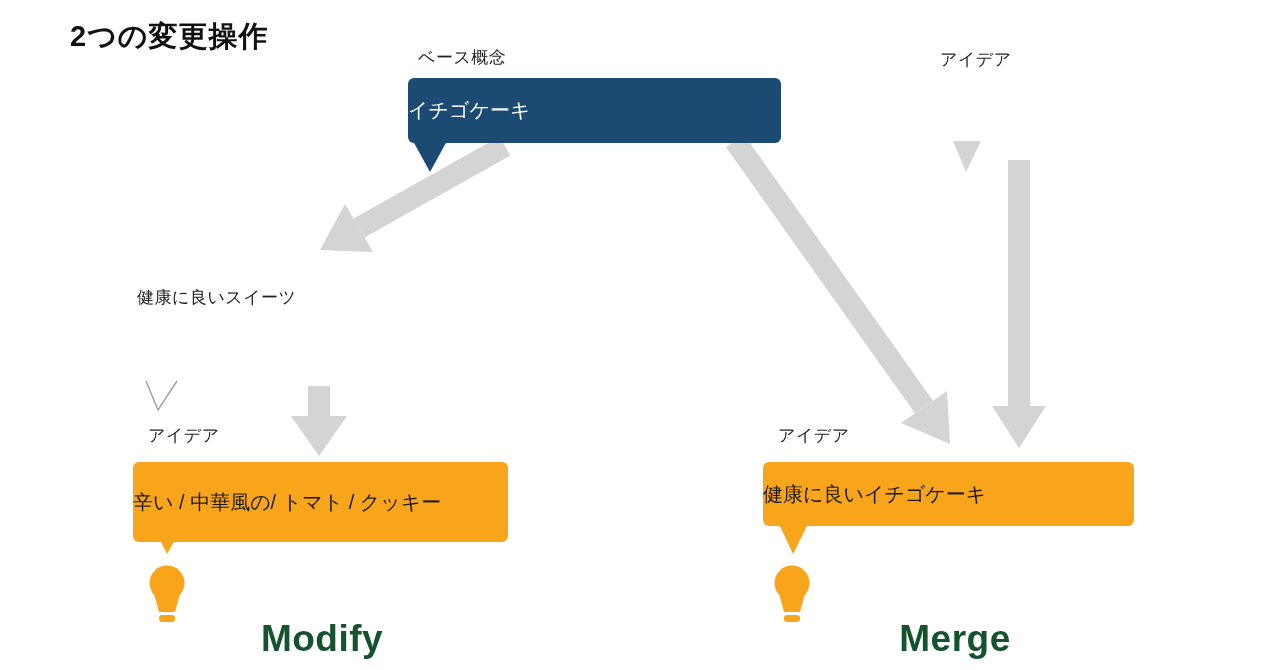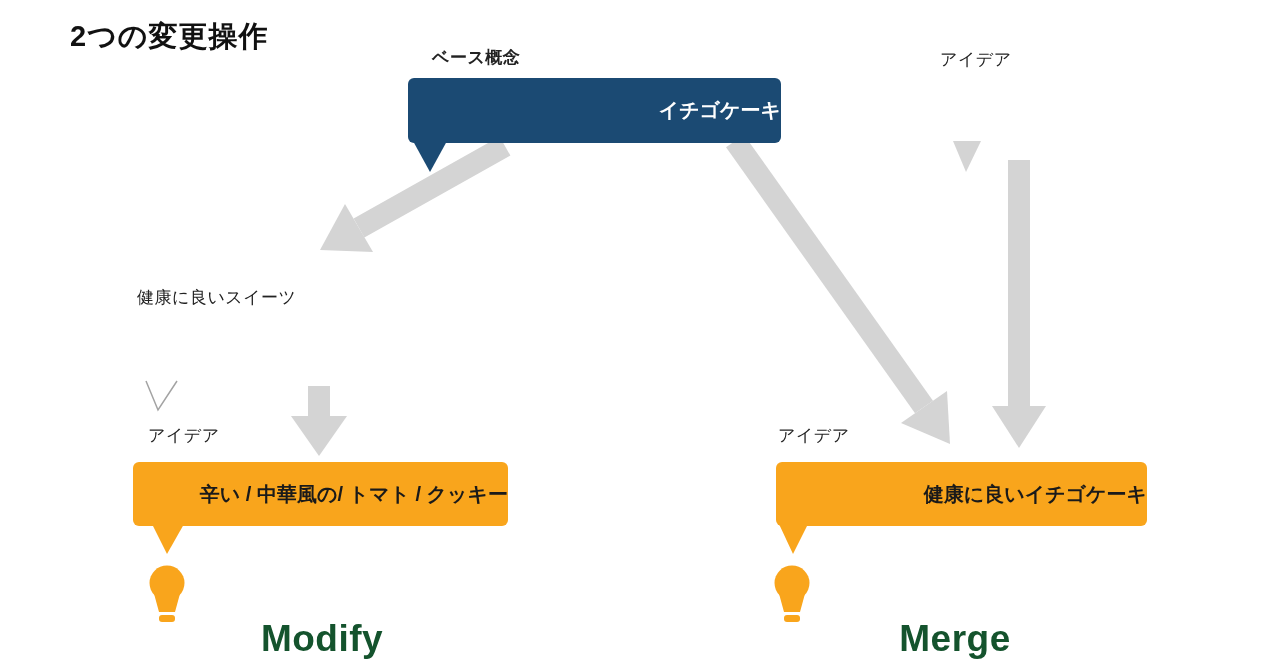--- a/index.html
+++ b/index.html
@@ -15,22 +15,22 @@
   .layer.front{pointer-events:none;}
   .title{
     position:absolute;left:55px;top:17px;
     font-size:29px;font-weight:bold;letter-spacing:1px;color:#111;margin-left:15px;
   }
   .lbl{
     position:absolute;font-size:17px;color:#222;letter-spacing:0.5px;
     white-space:nowrap;
   }
   .box{
-    position:absolute;display:flex;align-items:center;justify-content:flex-end;
-    border-radius:6px;font-weight:bold;white-space:nowrap;
+    position:absolute;display:flex;align-items:center;justify-content:flex-start;
+    border-radius:6px;font-weight:normal;white-space:nowrap;
   }
   .box.navy{background:var(--navy);color:#ffffff;font-size:20px;}
   .box.gray{background:var(--box-gray);color:#1a1a1a;font-size:20px;}
   .box.white{
     background:#ffffff;border:1.5px solid var(--border-gray);
     border-radius:8px;font-size:21px;color:#1a1a1a;
   }
   .box.orange{background:var(--orange);color:#1a1a1a;font-size:20px;}
   .muted{color:var(--muted-text);}
   .op{
@@ -63,37 +63,37 @@
       <polygon class="arrow" points="1019,448 992,406 1046,406"></polygon>
     </g>
     <g>
       <line x1="319" y1="386" x2="319" y2="418" stroke="var(--arrow-gray)" stroke-width="22"></line>
       <polygon class="arrow" points="319,456 291,416 347,416"></polygon>
     </g>
   </svg>
 
   <div class="title">2つの変更操作</div>
 
-  <div class="lbl" style="left:432px;top:46px;font-weight:bold;">ベース概念</div>
+  <div class="lbl" style="left:418px;top:46px;">ベース概念</div>
   <div class="lbl" style="left:940px;top:48px;">アイデア</div>
   <div class="lbl" style="left:137px;top:286px;">健康に良いスイーツ</div>
   <div class="lbl" style="left:148px;top:424px;">アイデア</div>
   <div class="lbl" style="left:778px;top:424px;">アイデア</div>
 
   <div class="box navy" style="left:408px;top:78px;width:373px;height:65px;">
     <span>イチゴケーキ</span>
   </div>
 
 
 
-  <div class="box orange" style="left:133px;top:462px;width:375px;height:64px;">
+  <div class="box orange" style="left:133px;top:462px;width:375px;height:80px;">
     <span>辛い / 中華風の/ トマト / クッキー</span>
   </div>
 
-  <div class="box orange" style="left:763px;top:462px;width:371px;height:64px;margin-left:13px;">
+  <div class="box orange" style="left:763px;top:462px;width:371px;height:64px;">
     <span>健康に良いイチゴケーキ</span>
   </div>
 
   <svg class="layer front" viewBox="0 0 1280 670" xmlns="http://www.w3.org/2000/svg">
     <polygon class="tail-navy" points="413,141 447,141 430,172"></polygon>
     <polygon class="tail-gray" points="953,141 981,141 966,172"></polygon>
     <path class="tail-white" d="M146,381 L158,410 L177,381"></path>
     <polygon class="tail-orange" points="152,524 184,524 167,554"></polygon>
     <polygon class="tail-orange" points="779,524 808,524 793,554"></polygon>
 

